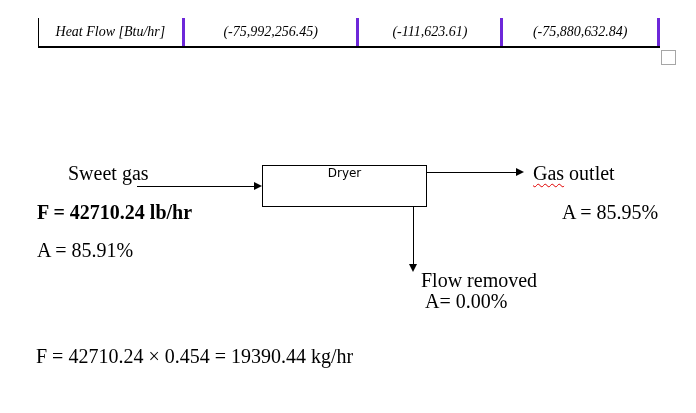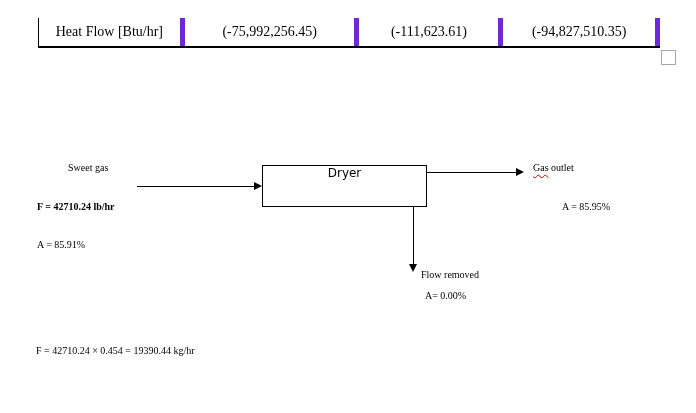--- a/index.html
+++ b/index.html
@@ -2,32 +2,32 @@
 <html><head>
 <meta charset="utf-8">
 <style>
   * { margin:0; padding:0; box-sizing:border-box; }
   html,body { width:696px; height:413px; background:#ffffff; overflow:hidden; }
   body { position:relative; font-family:"Liberation Serif","DejaVu Serif",serif; color:#000; }
 
   
   .hf-table { position:absolute; left:38px; top:18px; width:622px; height:30px;
               display:flex; border-left:1px solid #000; border-bottom:2px solid #000; }
-  .hf-cell { border-right:5px solid #6d28d9; height:28px; display:flex;
-             align-items:center; justify-content:center; font-size:14px; }
+  .hf-cell { border-right:3px solid #6d28d9; height:28px; display:flex;
+             align-items:center; justify-content:center; font-size:14px;font-style:italic; }
   .hf-c1 { width:146px; }
   .hf-c2 { width:175px; }
   .hf-c3 { width:144px; }
   .hf-c4 { width:157px; }
 
   .table-handle { position:absolute; left:661px; top:50px; width:15px; height:15px;
                   border:1px solid #a6a6a6; background:#fff; }
 
   
-  .lbl { position:absolute; font-size:10px; white-space:nowrap; }
+  .lbl { position:absolute; font-size:20px; white-space:nowrap; }
   .misspelled { text-decoration-line:underline; text-decoration-style:wavy;
                 text-decoration-color:#e00000; text-decoration-thickness:1px;
                 text-underline-offset:3px; }
 
   .dryer-box { position:absolute; left:262px; top:165px; width:165px; height:42px;
                border:1px solid #000; display:flex; align-items:flex-start; justify-content:center;
                font-family:"DejaVu Sans","Liberation Sans",sans-serif; font-size:12px; }
 
   .harrow { position:absolute; height:9px; }
   .harrow::before { content:''; position:absolute; left:0; right:6px; top:4px;
@@ -43,21 +43,21 @@
                     border-top:8px solid #000; border-left:4px solid transparent;
                     border-right:4px solid transparent; }
 </style>
 </head>
 <body>
 
 <div class="hf-table">
   <div class="hf-cell hf-c1">Heat Flow [Btu/hr]</div>
   <div class="hf-cell hf-c2">(-75,992,256.45)</div>
   <div class="hf-cell hf-c3">(-111,623.61)</div>
-  <div class="hf-cell hf-c4">(-94,827,510.35)</div>
+  <div class="hf-cell hf-c4">(-75,880,632.84)</div>
 </div>
 <div class="table-handle"></div>
 
 <div class="lbl" style="left:68px; top:162px;">Sweet gas</div>
 
 <div class="harrow" style="left:137px; top:182px; width:125px;"></div>
 
 <div class="dryer-box">
   <span>Dryer</span>
 </div>

